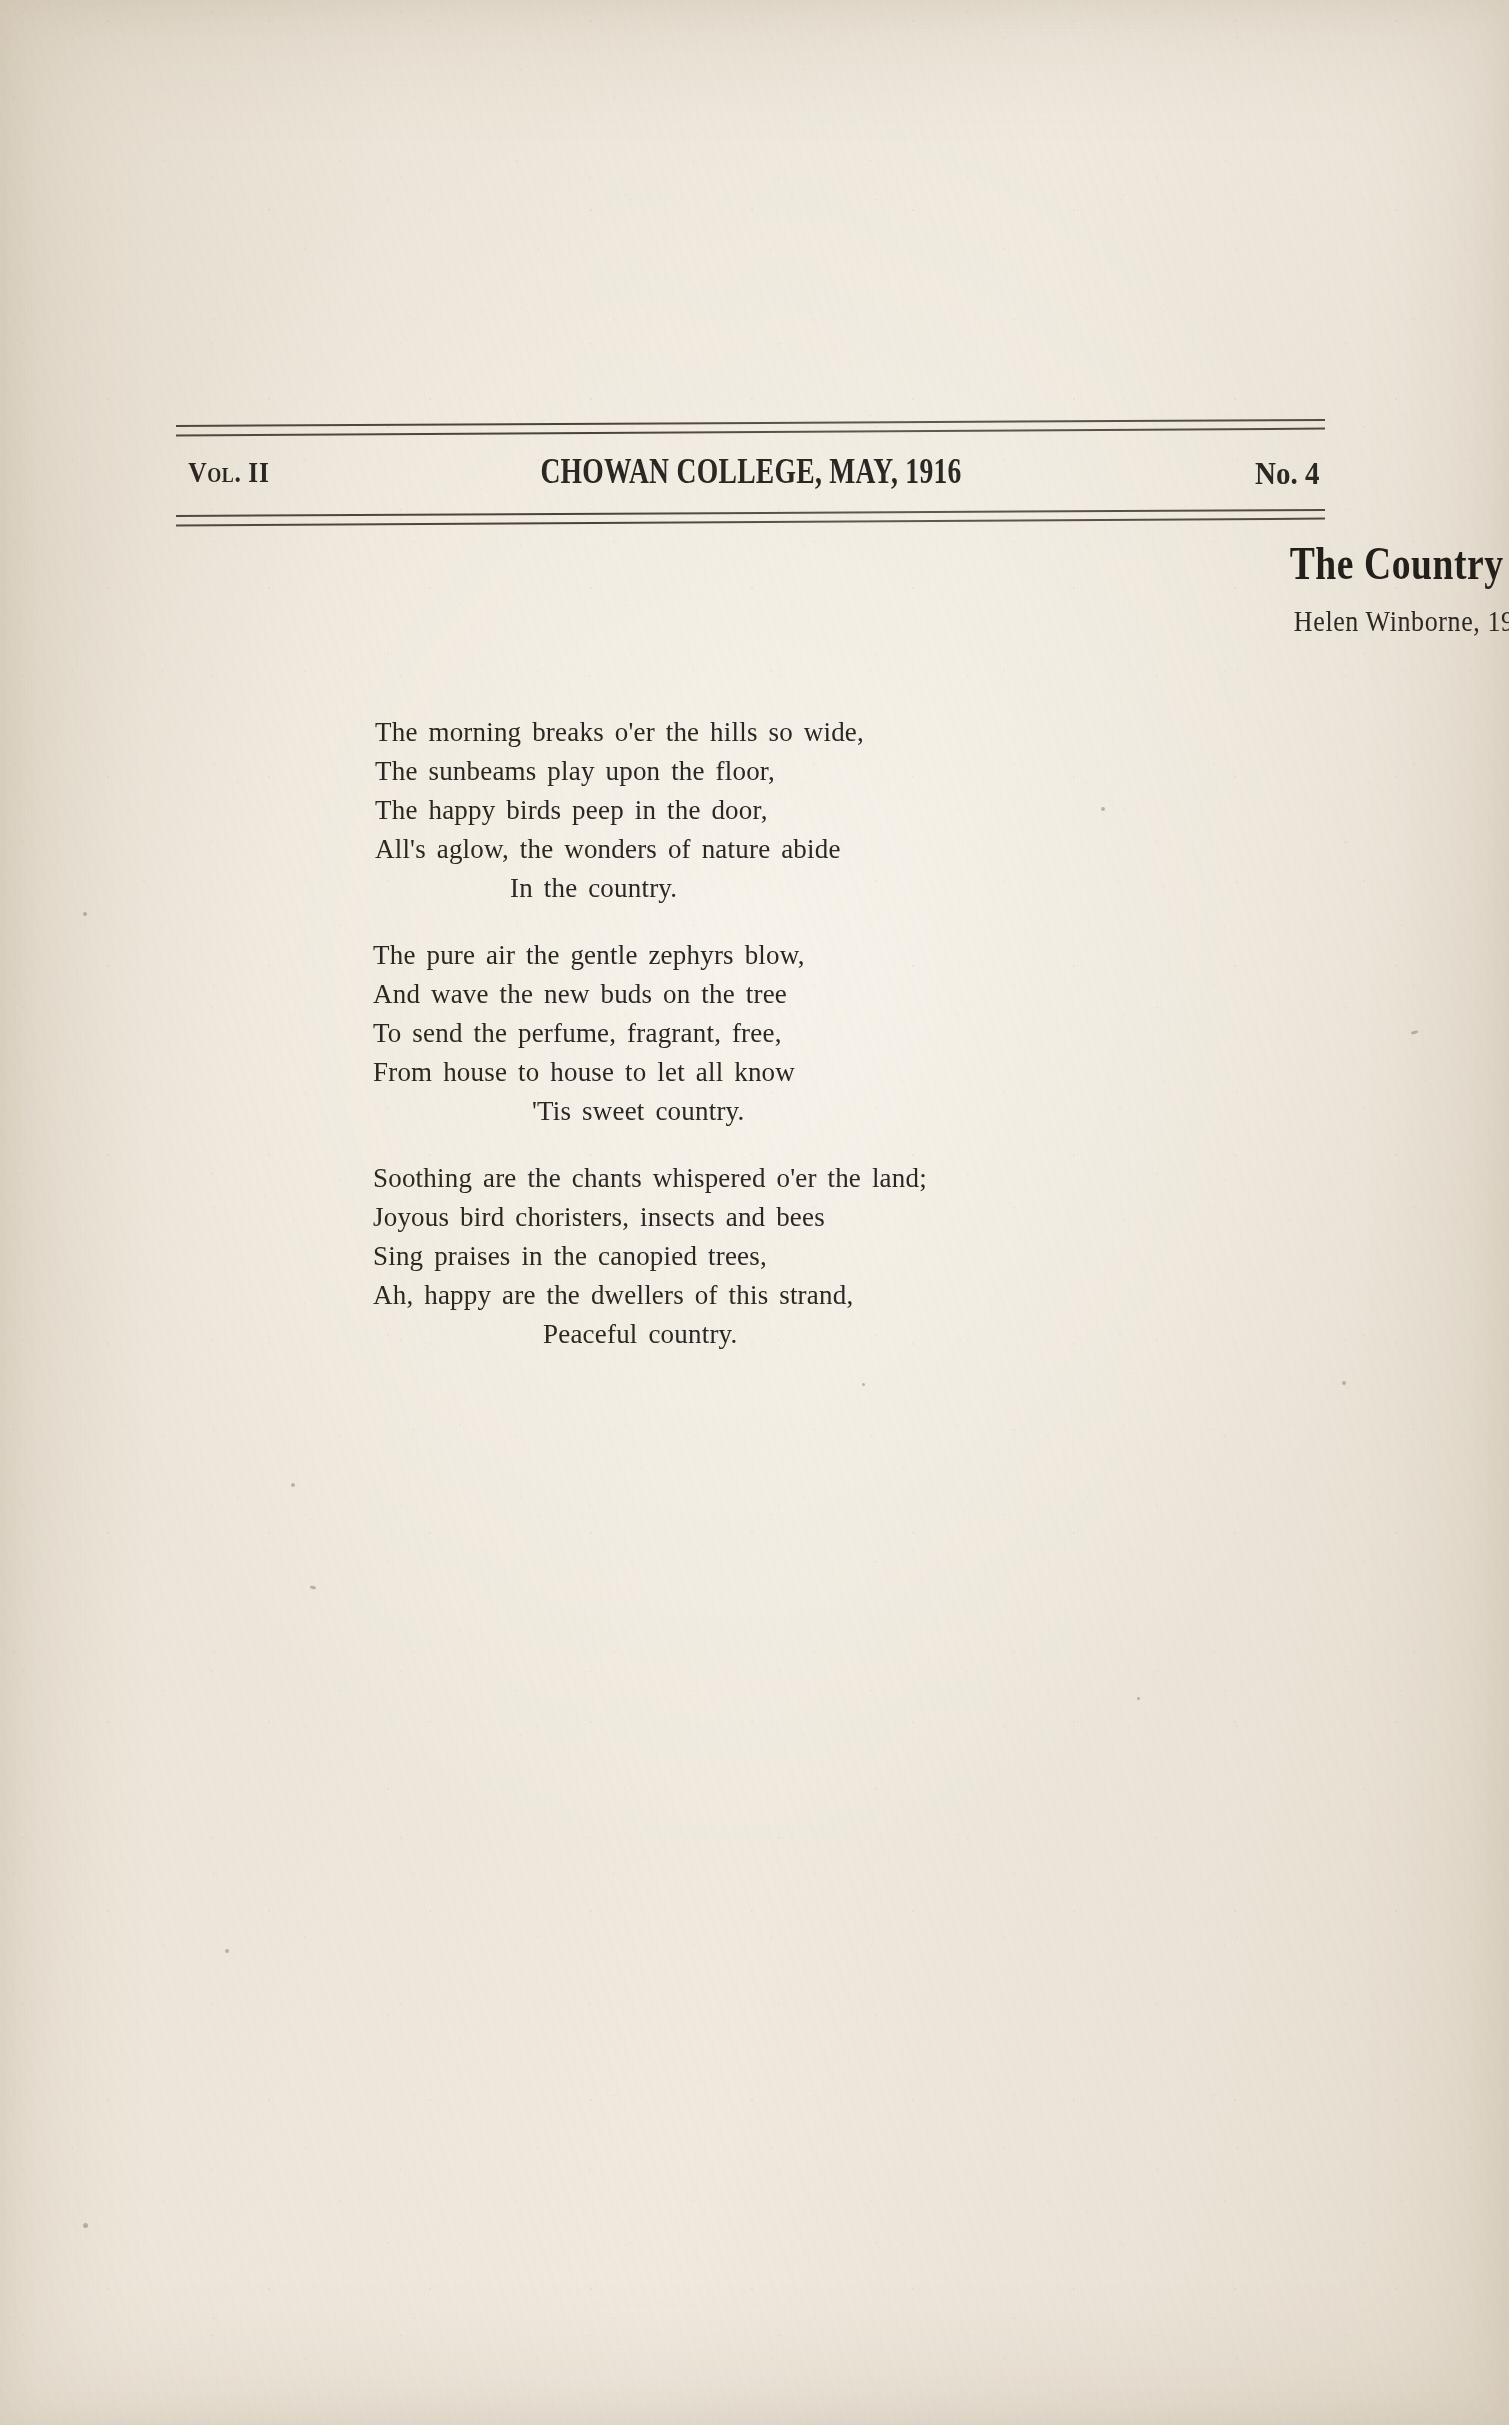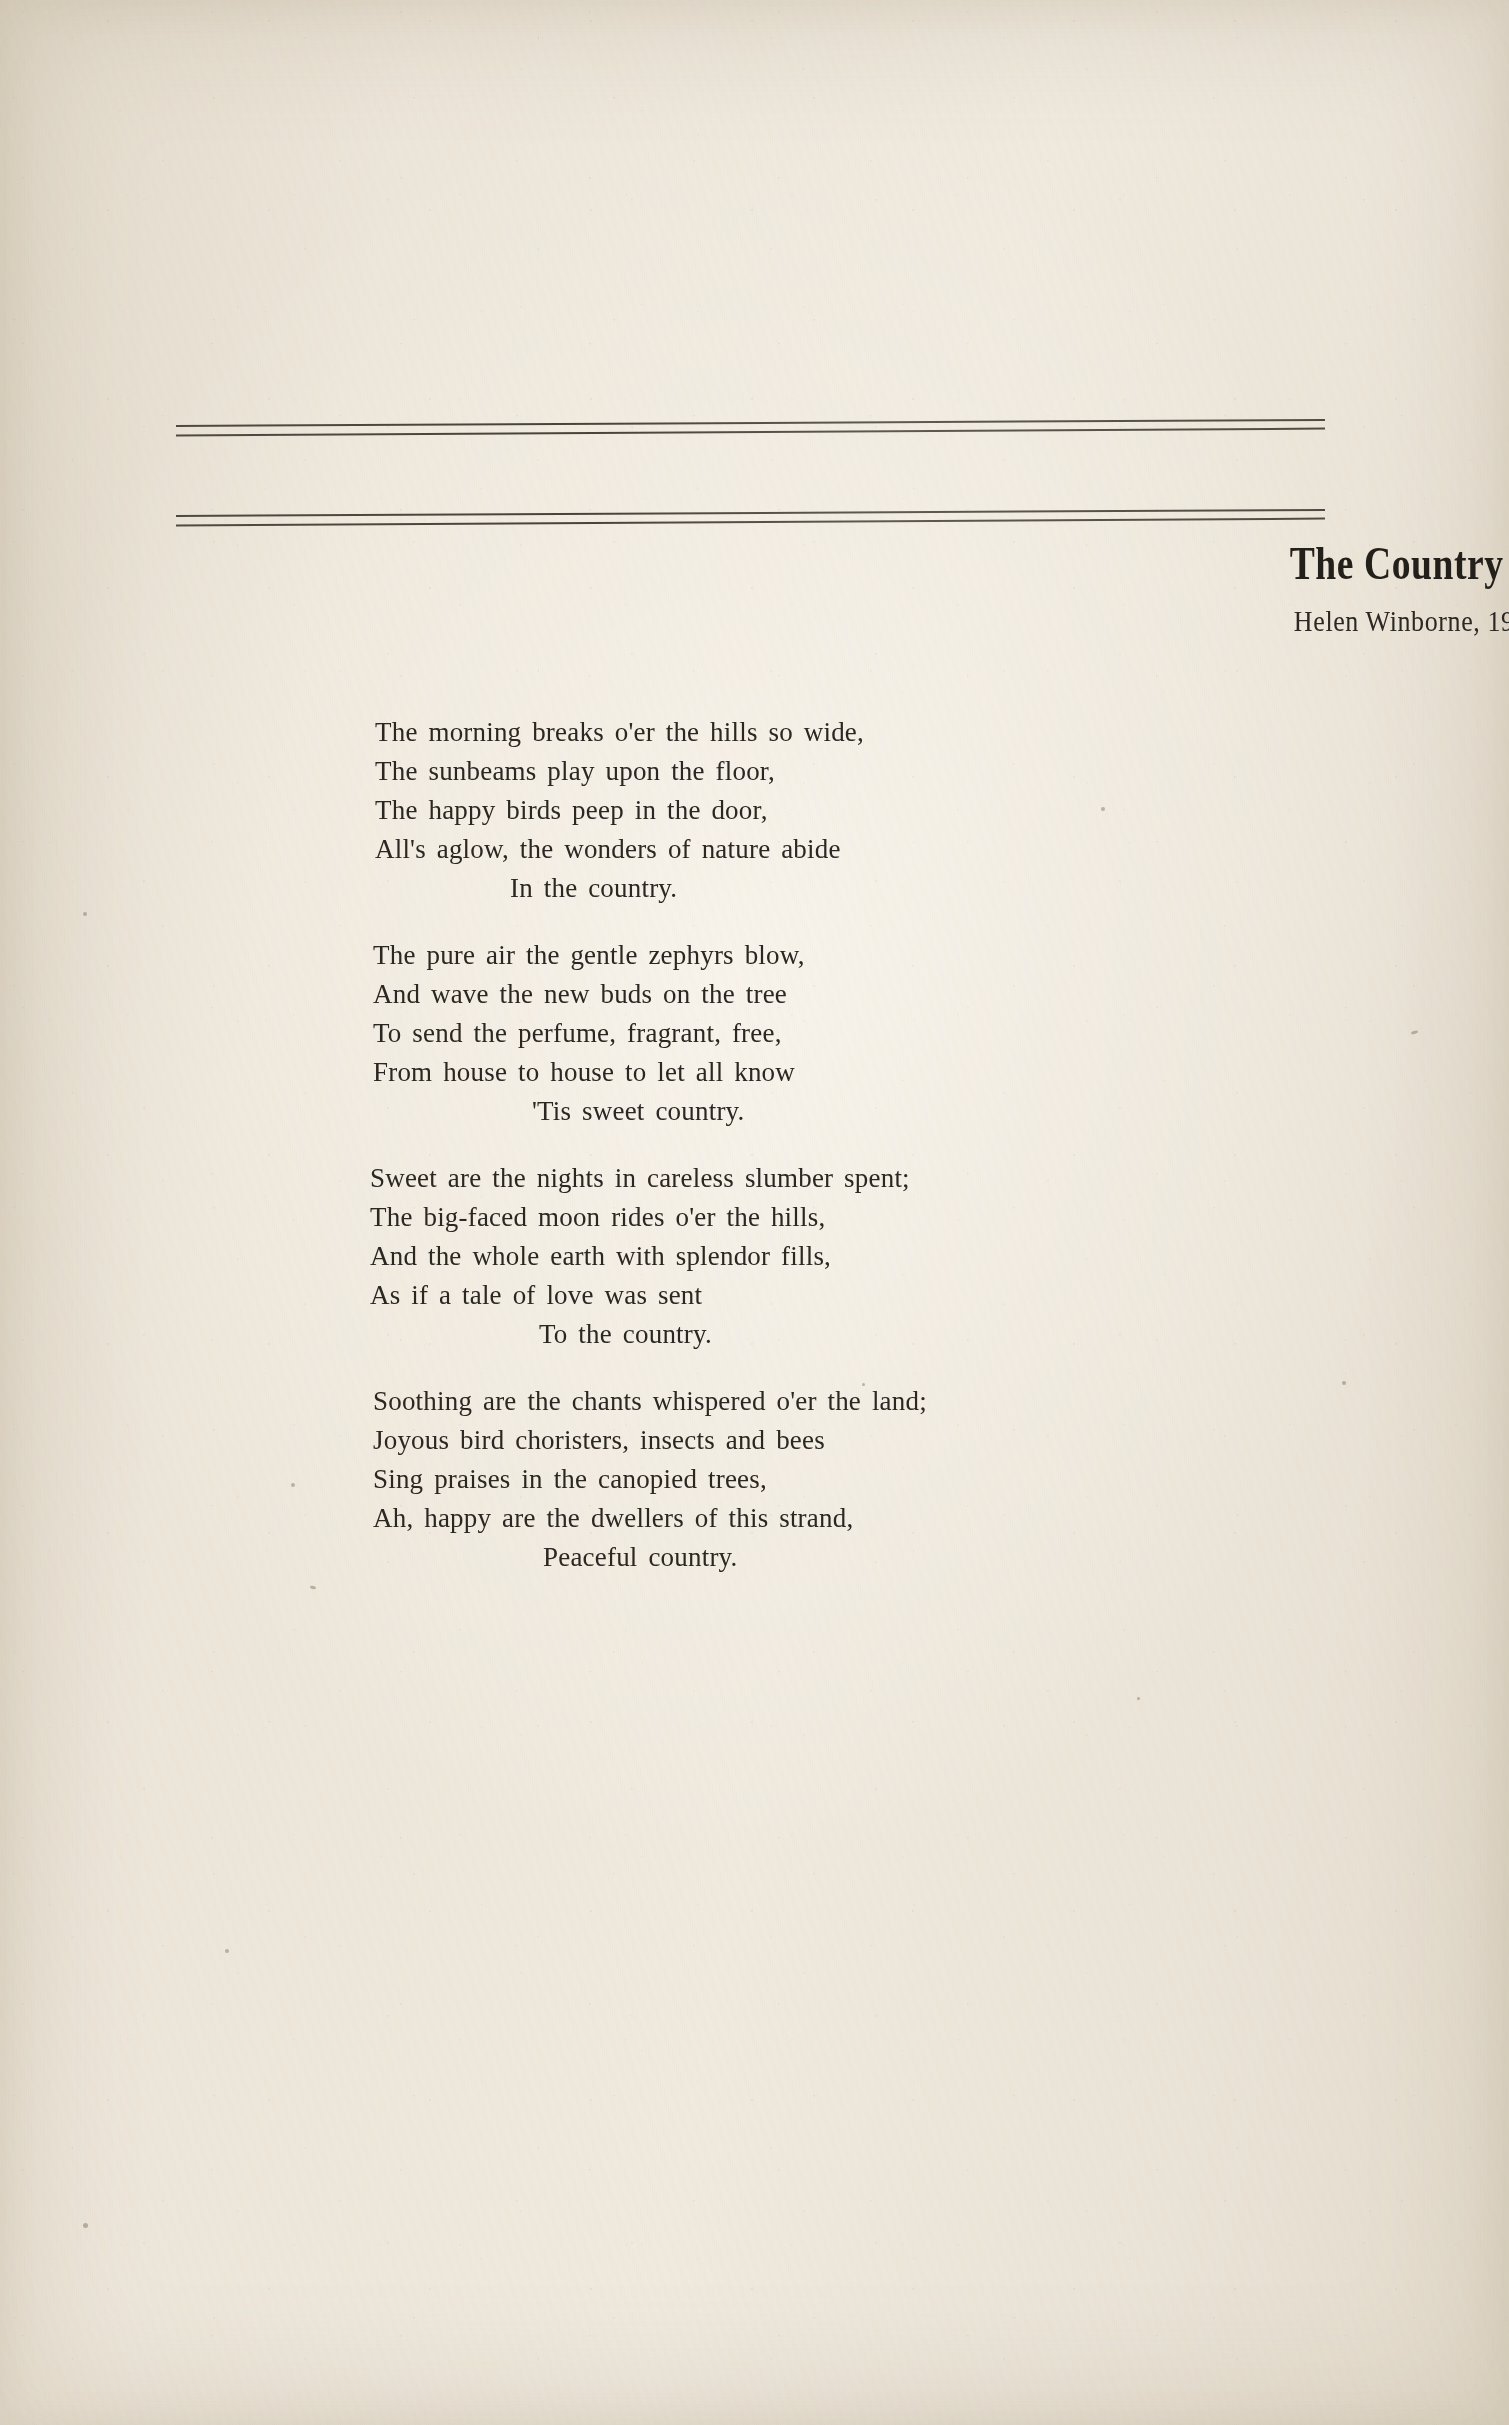--- a/index.html
+++ b/index.html
@@ -237,20 +237,25 @@
 <div class="vignette"></div>
 
 <div class="page">
 
 
   <div class="rule-pair top">
     <div class="ln a"></div>
     <div class="ln b"></div>
   </div>
 
+  <div class="issue-line">
+    <span class="issue-vol">Vol. II</span>
+    <span class="issue-where">CHOWAN COLLEGE, MAY, 1916</span>
+    <span class="issue-no">No. 4</span>
+  </div>
 
   <div class="rule-pair bottom">
     <div class="ln a"></div>
     <div class="ln b"></div>
   </div>
 
   <div class="article-head">
     <div class="article-title">The Country</div>
     <div class="article-byline">Helen  Winborne,  1916.</div>
   </div>
@@ -268,27 +273,20 @@
     <div class="stanza s2">
       <div class="line body">The pure air the gentle zephyrs blow,</div>
       <div class="line body">And wave the new buds on the tree</div>
       <div class="line body">To send the perfume, fragrant, free,</div>
       <div class="line body">From house to house to let all know</div>
       <div class="line refrain">'Tis sweet country.</div>
     </div>
 
 
 
-    <div class="stanza s5">
-      <div class="line body">Sweet are the nights in careless slumber spent;</div>
-      <div class="line body">The big-faced moon rides o'er the hills,</div>
-      <div class="line body">And the whole earth with splendor fills,</div>
-      <div class="line body">As if a tale of love was sent</div>
-      <div class="line refrain">To the country.</div>
-    </div>
 
     <div class="stanza s6">
       <div class="line body">Soothing are the chants whispered o'er the land;</div>
       <div class="line body">Joyous bird choristers, insects and bees</div>
       <div class="line body">Sing praises in the canopied trees,</div>
       <div class="line body">Ah, happy are the dwellers of this strand,</div>
       <div class="line refrain">Peaceful country.</div>
     </div>
 
   </div>

